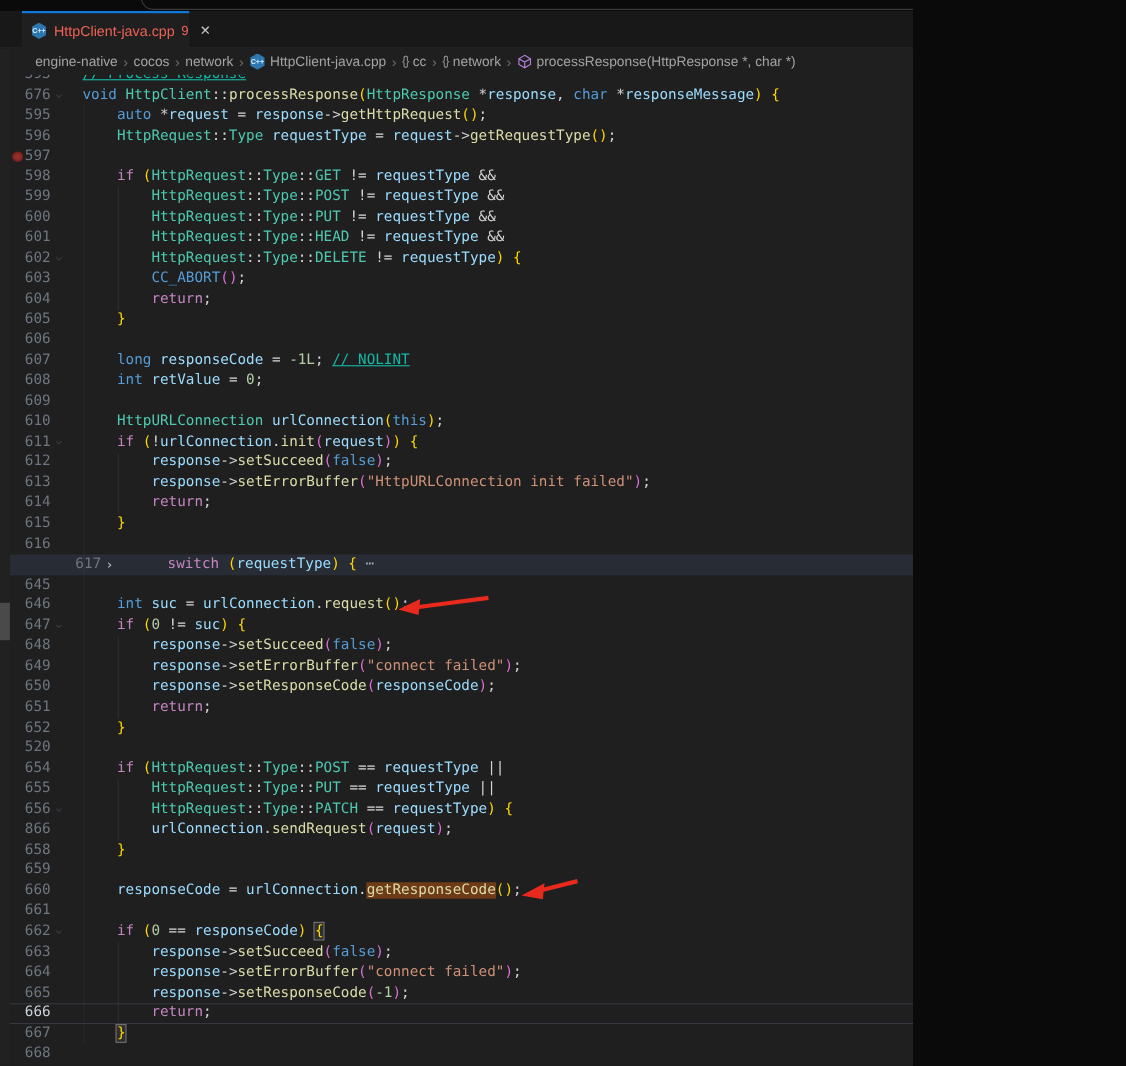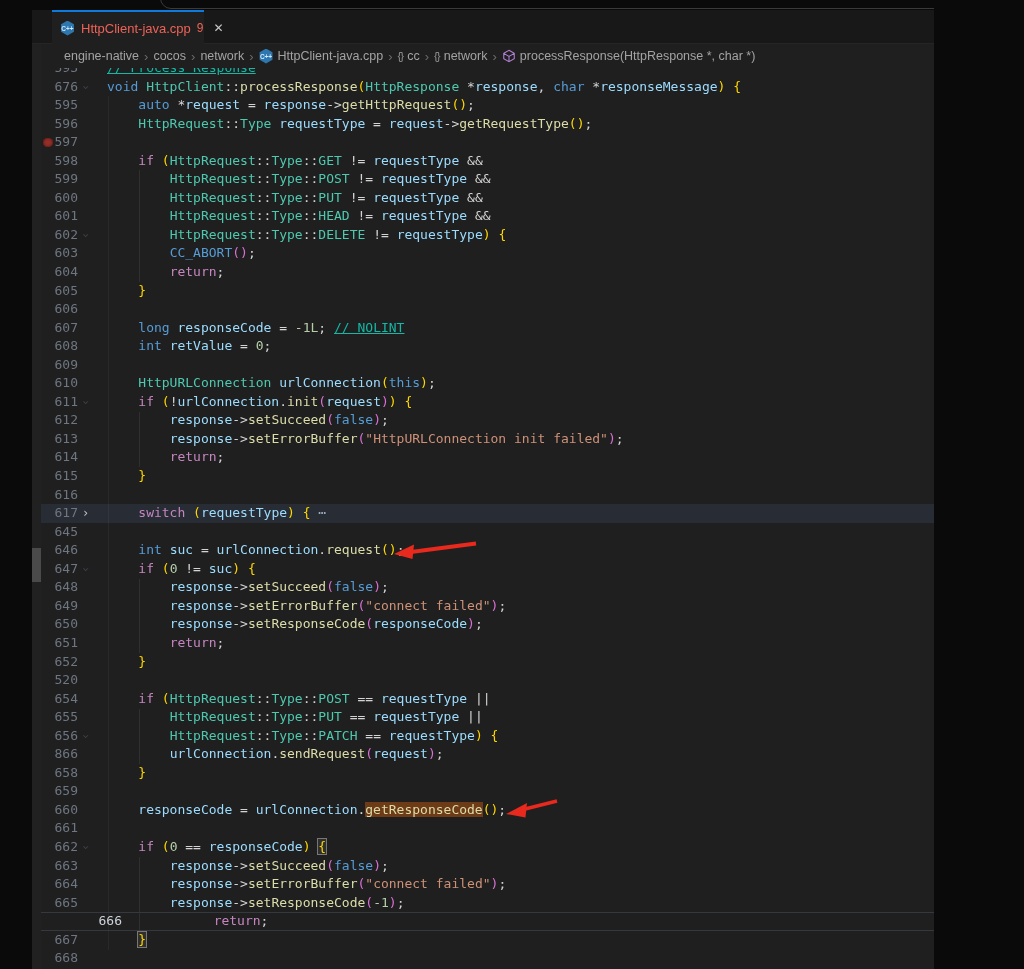--- a/index.html
+++ b/index.html
@@ -1,17 +1,17 @@
 <!DOCTYPE html>
 <html><head>
 <meta charset="utf-8">
 <style>
   html,body{margin:0;padding:0;background:#0a0a0a;}
-  #app{position:relative;width:902px;height:969px;overflow:hidden;background:#1f1f1f;
-       font-family:"Liberation Sans","DejaVu Sans",sans-serif;margin-left:32px;}
+  #app{position:relative;width:830px;height:969px;overflow:hidden;background:#1f1f1f;
+       font-family:"Liberation Sans","DejaVu Sans",sans-serif;}
 
   
   .topbar{position:absolute;left:0;top:0;width:1024px;height:10px;background:#0a0a0a;z-index:50;overflow:hidden;}
   .win-hint{position:absolute;left:128px;right:12px;top:-15px;height:22px;border:1px solid #3a3a3a;border-radius:11px;}
 
   
   .tabbar{position:absolute;left:0;top:10px;width:1024px;height:34px;background:#181818;z-index:40;}
   .tab-underline{position:absolute;left:0;top:33px;height:1px;width:100%;background:#252526;}
   .tab{position:absolute;left:20px;top:0;width:152px;height:34px;background:#1f1f1f;
        border-top:2px solid #0c7bdb;box-sizing:border-box;display:flex;align-items:center;
@@ -36,22 +36,22 @@
   
   .left-strip{position:absolute;left:0;top:44px;width:9px;height:925px;background:#212121;z-index:25;}
   .left-thumb{position:absolute;left:0;top:504px;width:9px;height:34px;background:#4a4a4a;}
 
   
   .lines{position:absolute;left:0;top:59px;width:1024px;height:910px;z-index:1;}
   .guide{position:absolute;width:1px;background:#2f2f2f;z-index:0;}
   .guide.g0{background:#292929;}
   .row{position:relative;height:18.56px;display:flex;font-family:"DejaVu Sans Mono","Liberation Mono",monospace;
        font-size:13px;line-height:18.56px;z-index:1;}
-  .row.cur{box-shadow:inset 0 1px 0 #35393f, inset 0 -1px 0 #35393f;padding-left:44px;}
-  .row.bg-fold{background:rgba(99,130,192,0.14);}
+  .row.cur{box-shadow:inset 0 1px 0 #35393f, inset 0 -1px 0 #35393f;}
+  .row.bg-fold{background:rgba(99,130,192,0.14);padding-left:46px;}
   .ln{width:34px;margin-left:12px;text-align:right;color:#6e7681;flex:0 0 34px;cursor:pointer;}
   .row.cur .ln{color:#cdd2da;}
   .chev{width:15px;flex:0 0 15px;display:flex;align-items:center;justify-content:center;
         color:#c5c5c5;font-size:12px;cursor:pointer;}
   .chev.faint{color:#3d424b;transform:rotate(90deg);}
   .code{white-space:pre;padding-left:14px;cursor:text;}
   .bp{position:absolute;left:11px;top:4.5px;width:9.5px;height:9.5px;border-radius:50%;
       background:#94302a;box-shadow:inset 0 0 3px #4c0f0c;cursor:pointer;}
 
   

